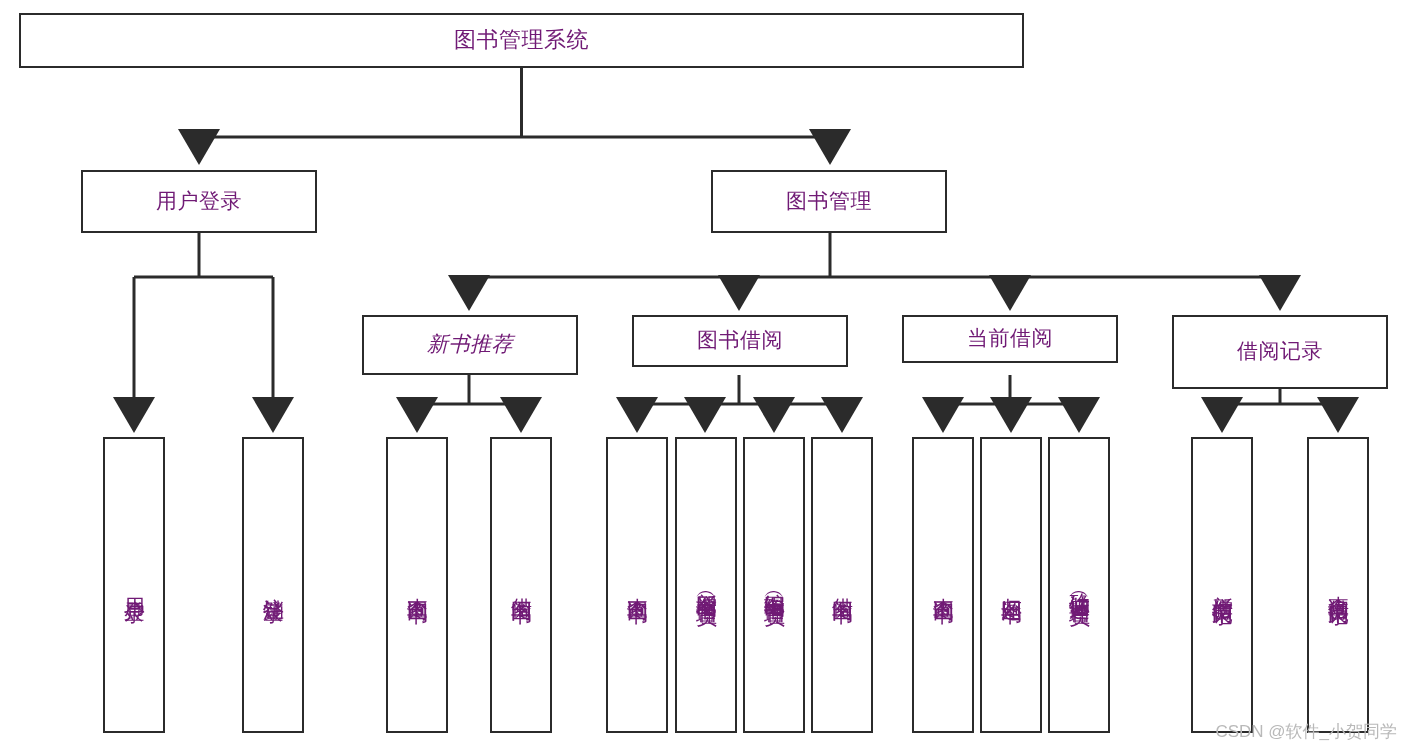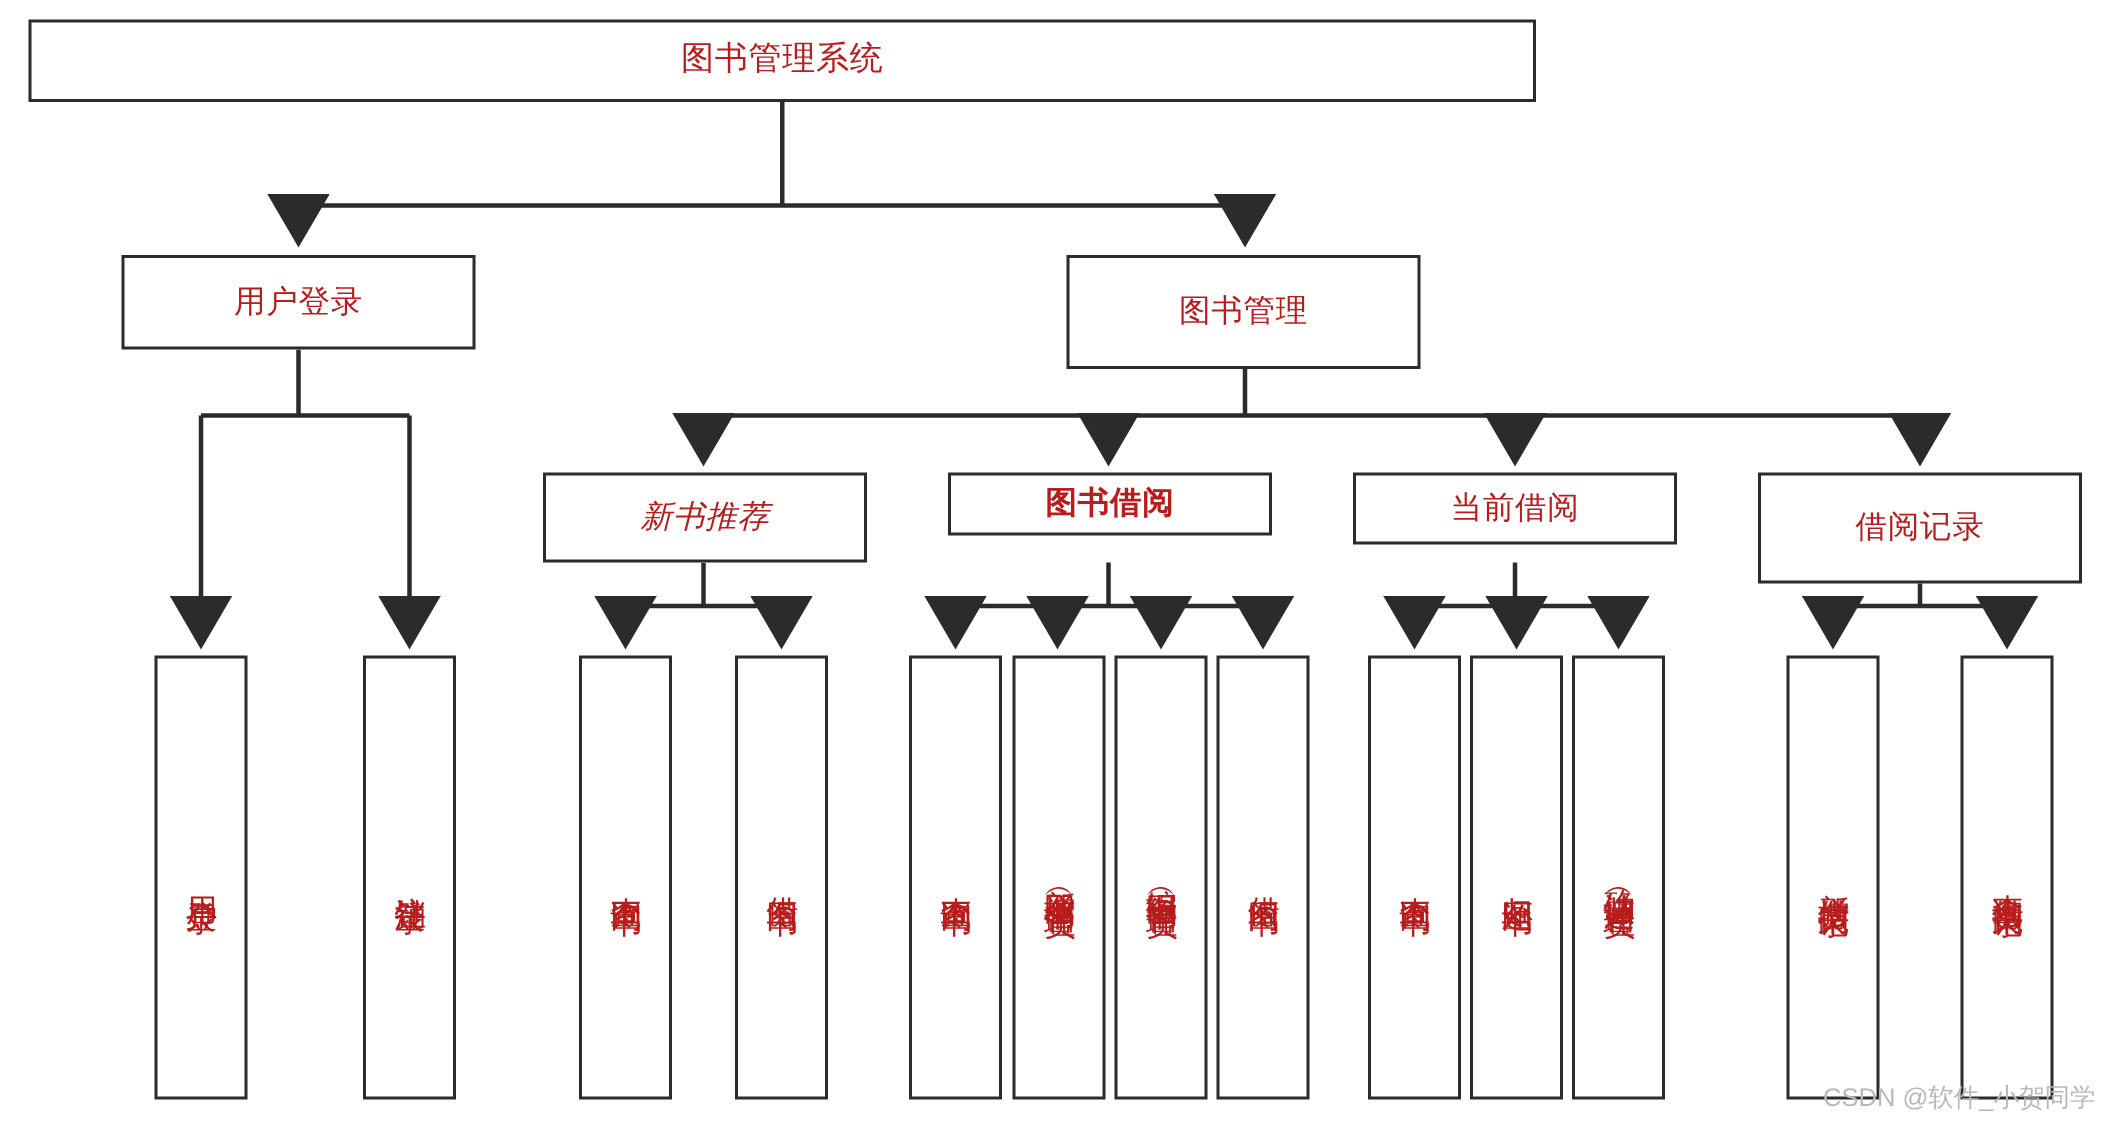--- a/index.html
+++ b/index.html
@@ -27,21 +27,21 @@
     pointer-events: none;
   }
   .node {
     position: absolute;
     box-sizing: border-box;
     border: 2px solid #2b2b2b;
     background: #ffffff;
     display: flex;
     align-items: center;
     justify-content: center;
-    color: #b91c1c;
+    color: #701a75;
     z-index: 2;
   }
   .node .label {
     display: block;
     text-align: center;
     letter-spacing: 0.5px;
   }
   
   .node.h .label {
     font-size: 21px;
@@ -131,28 +131,28 @@
     </g>
   </svg>
 
   <div class="node h root" style="left:19px; top:13px; width:1005px; height:55px;">
     <span class="label">图书管理系统</span>
   </div>
 
   <div class="node h" style="left:81px; top:170px; width:236px; height:63px;">
     <span class="label">用户登录</span>
   </div>
-  <div class="node h" style="left:711px; top:170px; width:236px; height:76px;">
+  <div class="node h" style="left:711px; top:170px; width:236px; height:63px;">
     <span class="label">图书管理</span>
   </div>
 
   <div class="node h" style="left:362px; top:315px; width:216px; height:60px;font-style:italic;">
     <span class="label">新书推荐</span>
   </div>
-  <div class="node h" style="left:632px; top:315px; width:216px; height:42px;font-weight:bold;">
+  <div class="node h" style="left:632px; top:315px; width:216px; height:52px;">
     <span class="label">图书借阅</span>
   </div>
   <div class="node h" style="left:902px; top:315px; width:216px; height:48px;">
     <span class="label">当前借阅</span>
   </div>
   <div class="node h" style="left:1172px; top:315px; width:216px; height:74px;">
     <span class="label">借阅记录</span>
   </div>
 
   <div class="node v" style="left:103px; top:437px; width:62px; height:296px;">

